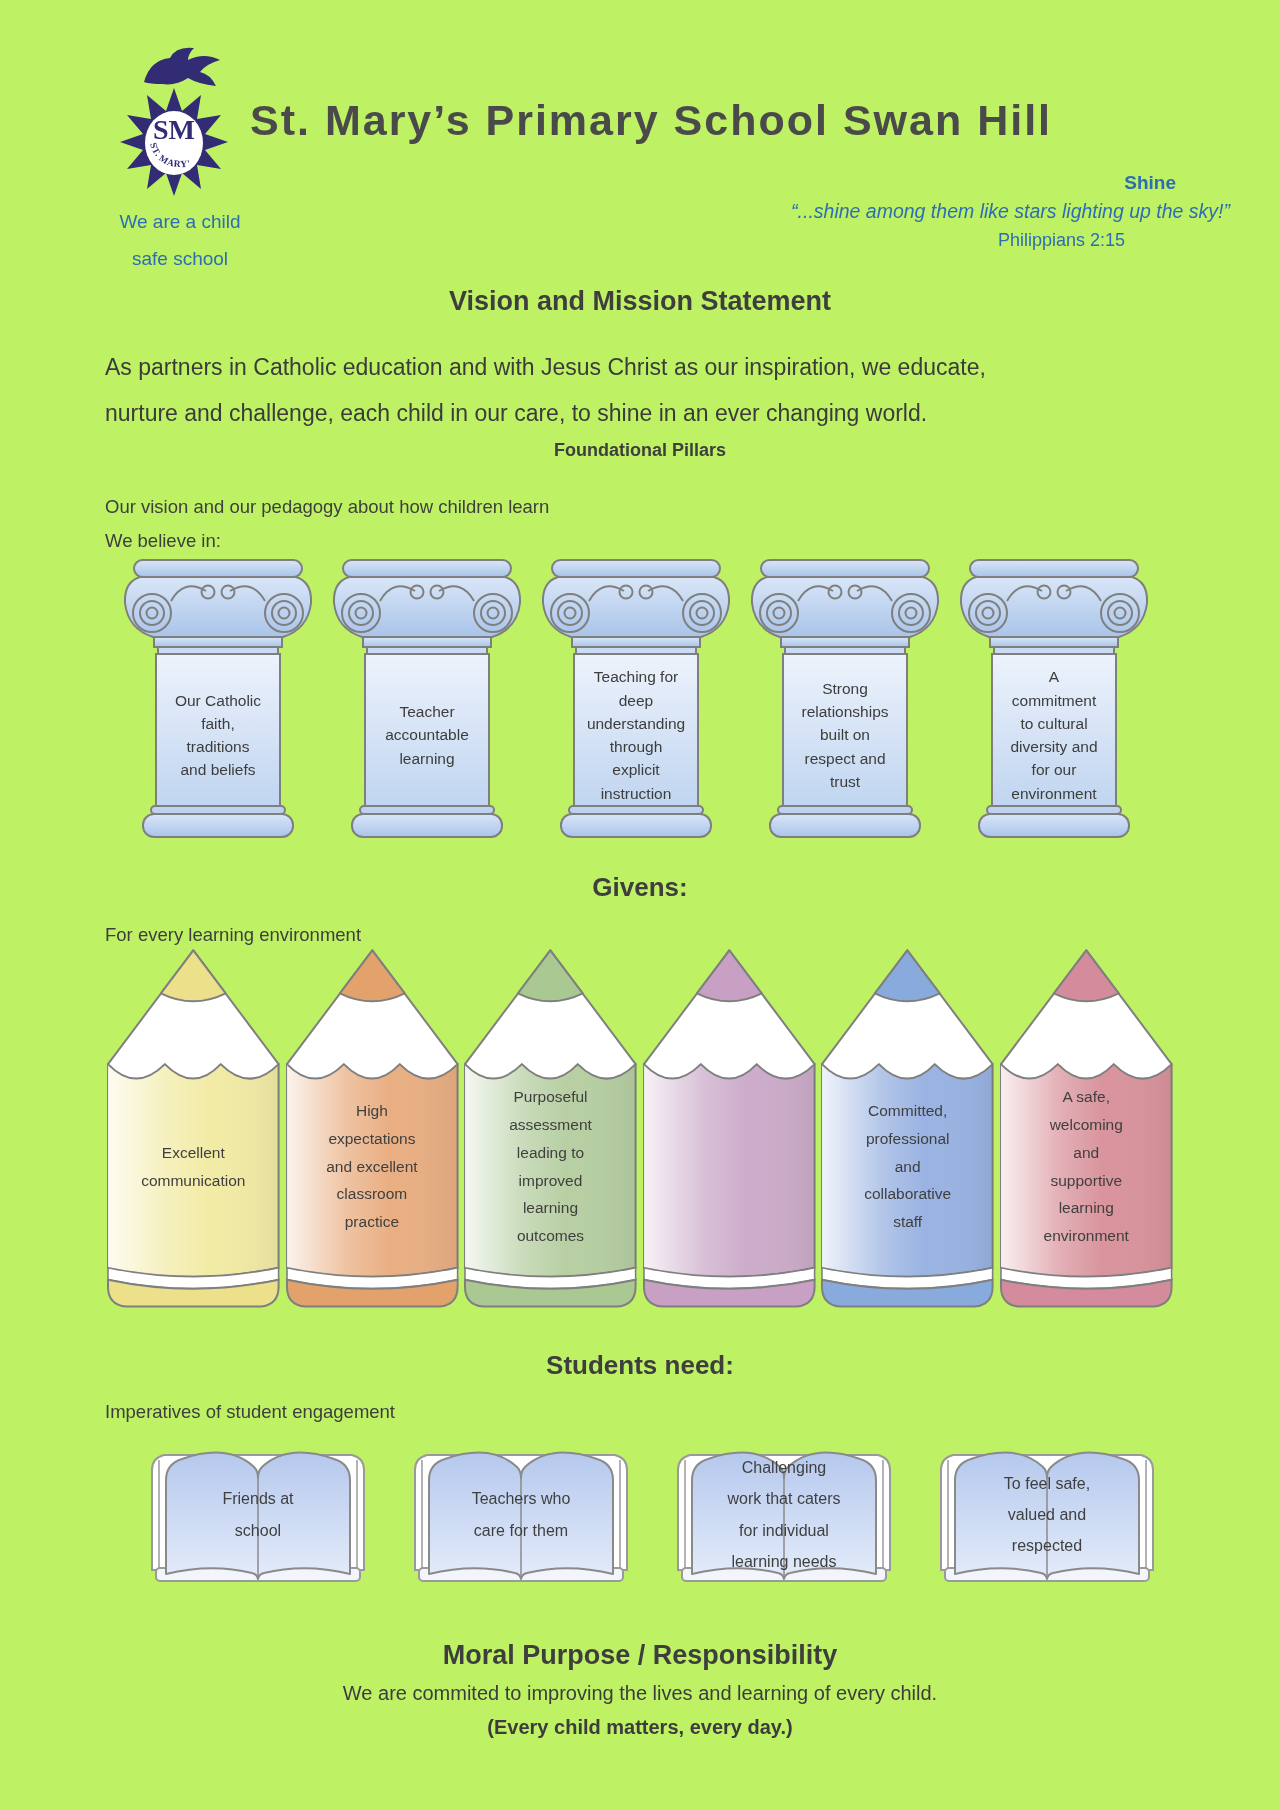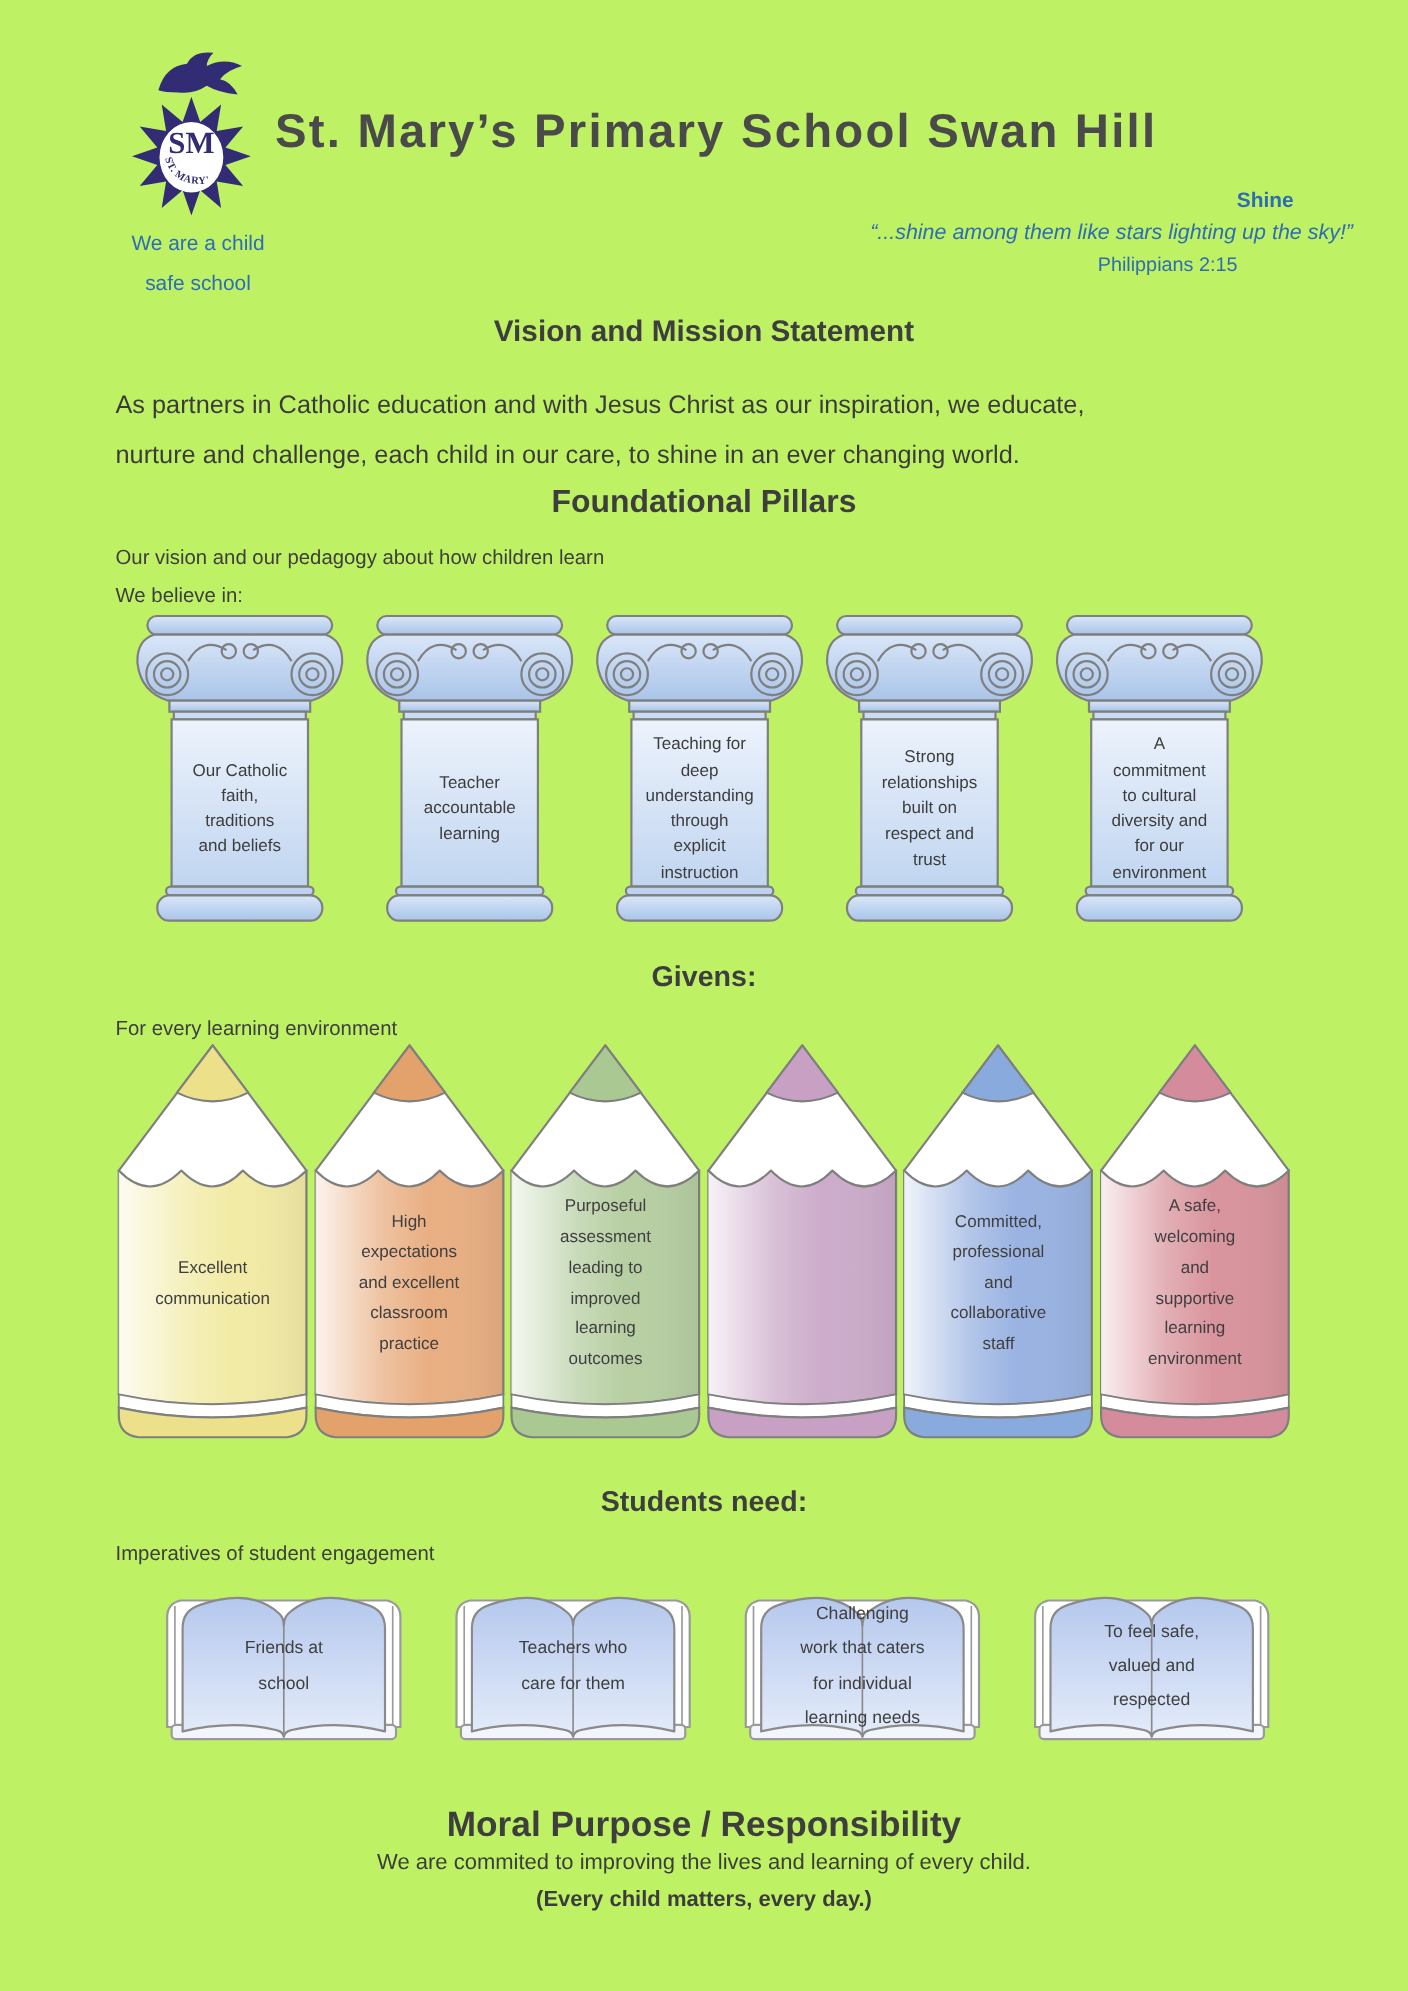--- a/index.html
+++ b/index.html
@@ -31,21 +31,21 @@
   }
   .vision-h{top:286px; font-size:27px;}
   .vision-body{
     position:absolute; left:105px; top:344px; width:930px; margin:0;
     font-size:23px; line-height:2.0; color:#3b3b3b; white-space:pre-line;
   }
   .sub-center{
     position:absolute; left:105px; width:1070px;
     text-align:left; font-size:18.5px; color:#3e3e3e;margin-top:12px;
   }
-  .pillars-h{top:440px; font-size:29px;}
+  .pillars-h{top:440px; font-size:18px;}
   .pillars-sub1{top:484px;}
   .pillars-sub2{top:518px;}
   .pillars-row{position:absolute; left:118px; top:556px; display:flex; gap:9px;}
   .pillar{width:200px; height:288px; position:relative;}
   .pillar svg.shape{width:100%; height:100%; display:block;}
   .pillar-text{
     position:absolute; left:40px; right:40px; top:102px; bottom:32px;
     display:flex; align-items:center; justify-content:center;
     text-align:center; font-size:15.5px; line-height:1.5; white-space:pre-line; color:#3d3d3d;
   }
@@ -62,21 +62,21 @@
   .students-h{top:1350px; font-size:26px;}
   .students-sub{top:1389px;}
   .books-row{position:absolute; left:142px; top:1424px; width:1021px; display:flex; justify-content:space-between;}
   .book{width:232px; height:165px; position:relative;}
   .book svg.shape{width:100%; height:100%; display:block;}
   .book-text{
     position:absolute; left:36px; right:36px; top:30px; bottom:14px;
     display:flex; align-items:center; justify-content:center;
     text-align:center; white-space:pre-line; font-size:16px; line-height:1.95; color:#3f3f3f;
   }
-  .moral-h{top:1640px; font-size:32px;}
+  .moral-h{top:1640px; font-size:27px;}
   .moral-line1{position:absolute; left:105px; width:1070px; top:1682px; text-align:center; font-size:20px; color:#3c3c3c;}
   .moral-line2{position:absolute; left:105px; width:1070px; top:1716px; text-align:center; font-size:20px; font-weight:bold; color:#3c3c3c;}
   .defs-holder{position:absolute; width:0; height:0; overflow:hidden;}
 </style>
 </head>
 <body>
 
 <svg class="defs-holder" aria-hidden="true">
   <defs>
     <linearGradient id="pillarGradV" x1="0" y1="0" x2="0" y2="1">

